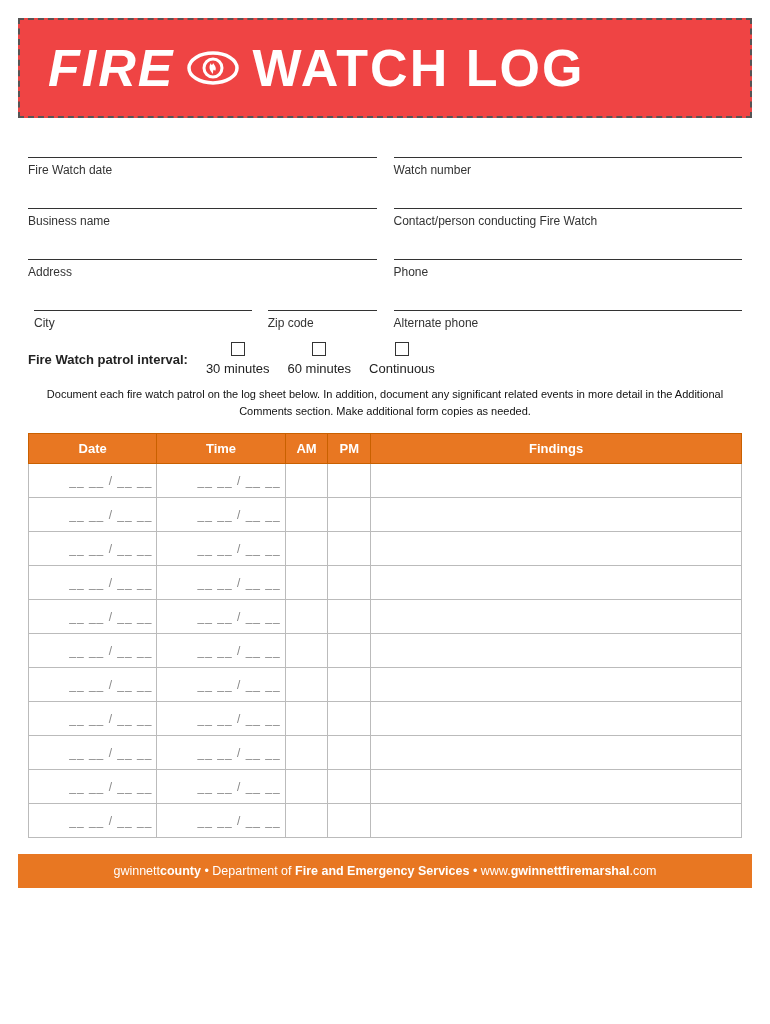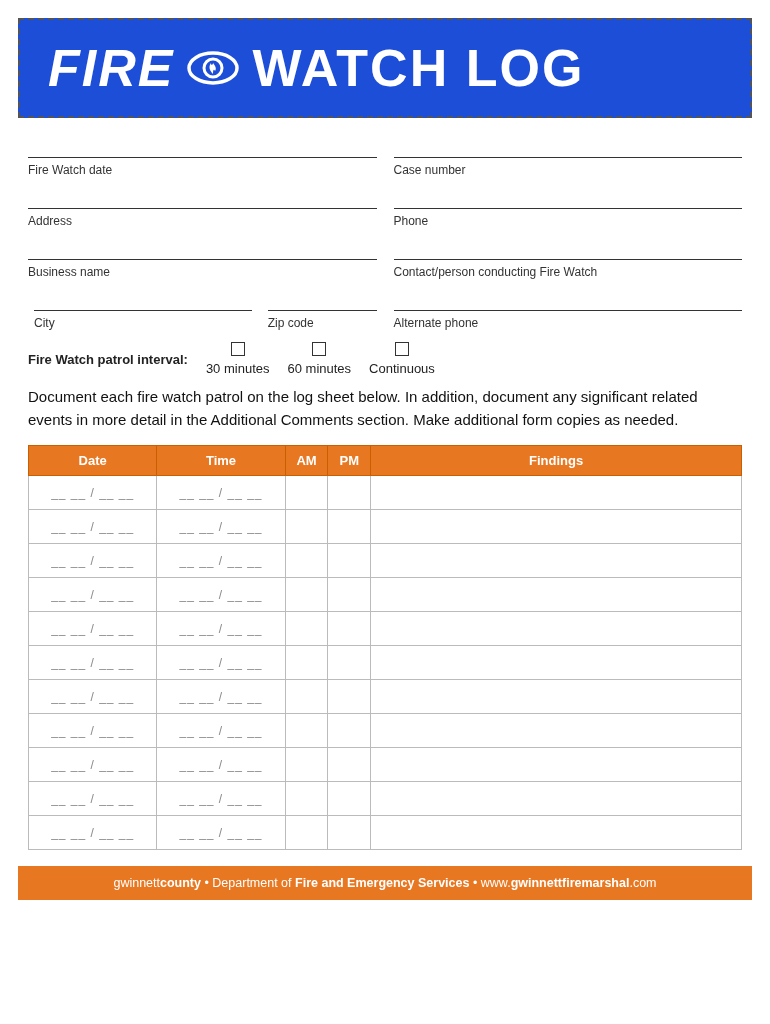--- a/index.html
+++ b/index.html
@@ -7,21 +7,21 @@
       width: 770px;
       min-height: 1024px;
       background: #fff;
       font-family: Arial, Helvetica, sans-serif;
       font-size: 13px;
       color: #222;
     }
 
     
     .header {
-      background: #1d4ed8;
+      background: #ef4444;
       margin: 18px 18px 0 18px;
       border: 2px dashed #555;
       padding: 18px 28px;
       display: flex;
       align-items: center;
       gap: 12px;
     }
     .header-fire {
       font-size: 52px;
       font-weight: 900;
@@ -98,45 +98,46 @@
     .checkbox-box {
       width: 14px;
       height: 14px;
       border: 1.5px solid #333;
       display: inline-block;
       background: #fff;
     }
 
     
     .instructions {
-      font-size: 15px;
+      font-size: 11px;
       line-height: 1.5;
       margin: 10px 0 14px 0;
       color: #111;
+      text-align: center;
     }
 
     
     .log-table {
       width: 100%;
       border-collapse: collapse;
       margin-bottom: 8px;
     }
     .log-table th {
       background: #e87722;
       color: #fff;
       font-weight: 700;
       font-size: 13px;
       text-align: center;
       padding: 7px 4px;
       border: 1.5px solid #c96000;
     }
     .log-table td {
       border: 1px solid #bbb;
       height: 34px;
-      text-align: center;
+      text-align: right;
       font-size: 12px;
       color: #444;
       padding: 2px 4px;
     }
     .log-table td.findings {
       text-align: left;
     }
     .log-table tr:last-child td {
       border-bottom: 1.5px solid #bbb;
     }
@@ -183,43 +184,43 @@
 
 <div class="form-area">
 
   <div class="form-row">
     <div class="form-field">
       <input class="field-line" type="text" style="">
       <span class="field-label">Fire Watch date</span>
     </div>
     <div class="form-field">
       <input class="field-line" type="text" style="">
-      <span class="field-label">Case number</span>
+      <span class="field-label">Watch number</span>
     </div>
   </div>
 
   <div class="form-row">
     <div class="form-field">
       <input class="field-line" type="text" style="">
+      <span class="field-label">Business name</span>
+    </div>
+    <div class="form-field">
+      <input class="field-line" type="text" style="">
+      <span class="field-label">Contact/person conducting Fire Watch</span>
+    </div>
+  </div>
+
+  <div class="form-row">
+    <div class="form-field">
+      <input class="field-line" type="text" style="">
       <span class="field-label">Address</span>
     </div>
     <div class="form-field">
       <input class="field-line" type="text" style="">
       <span class="field-label">Phone</span>
-    </div>
-  </div>
-
-  <div class="form-row">
-    <div class="form-field">
-      <input class="field-line" type="text" style="">
-      <span class="field-label">Business name</span>
-    </div>
-    <div class="form-field">
-      <input class="field-line" type="text" style="">
-      <span class="field-label">Contact/person conducting Fire Watch</span>
     </div>
   </div>
 
   <div class="form-row">
     <div style="flex:1; display:flex; gap:16px;">
       <div class="form-field" style="flex:2;margin-left:6px;">
         <input class="field-line" type="text" style="">
         <span class="field-label">City</span>
       </div>
       <div class="form-field" style="flex:1;">

